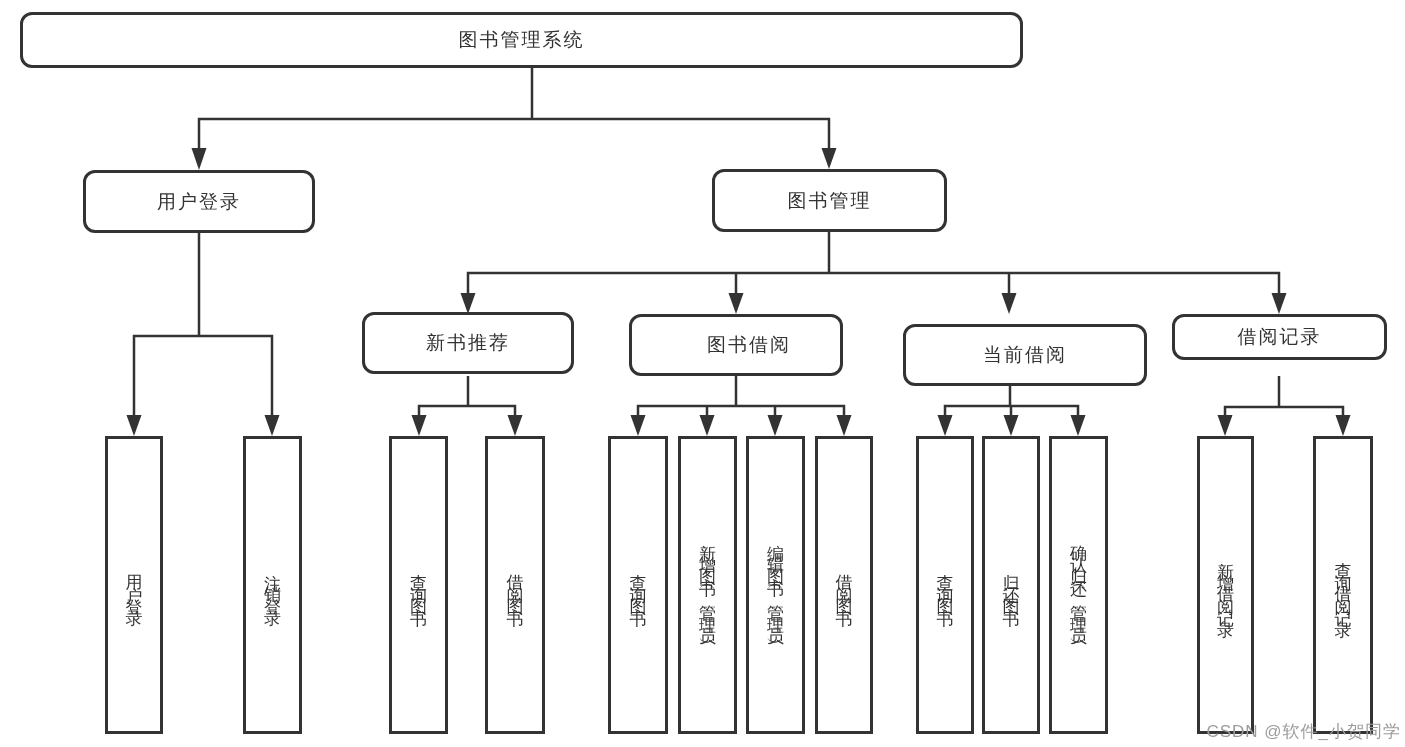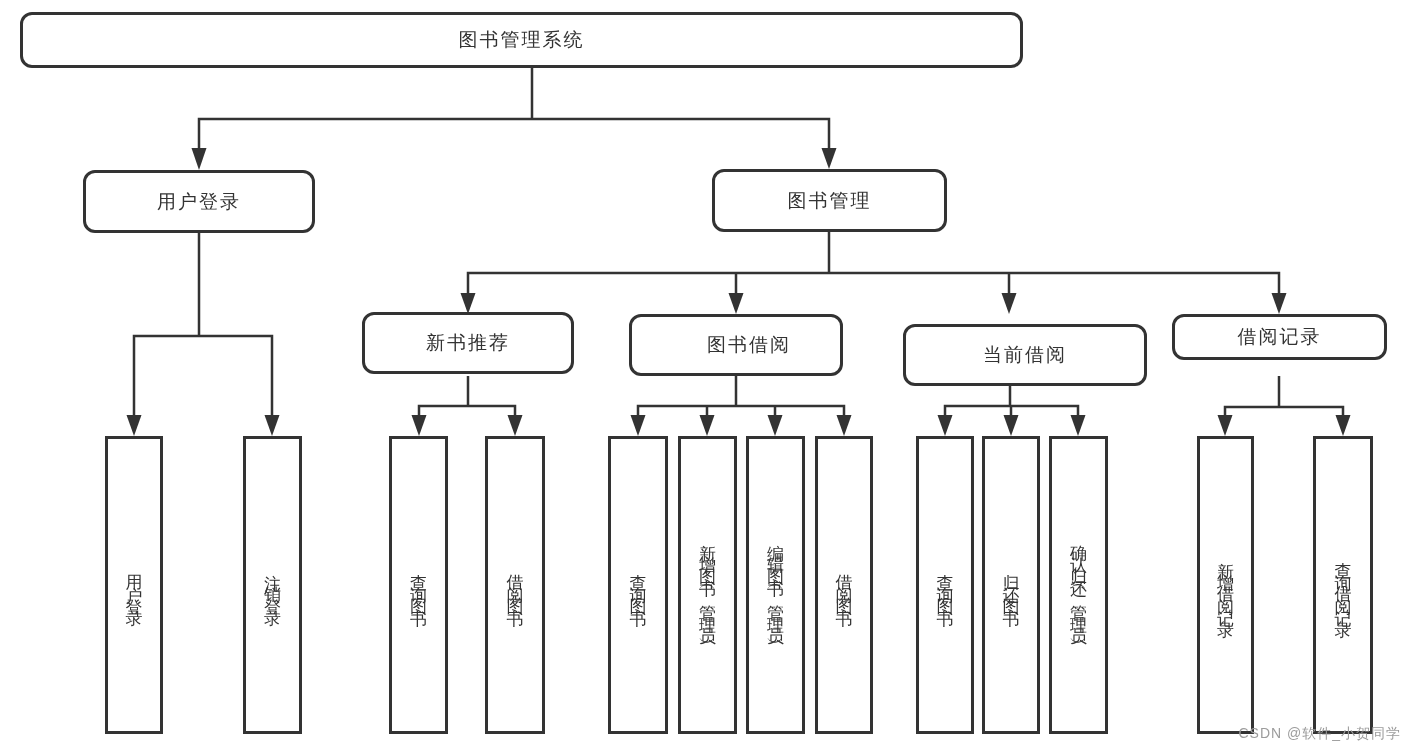--- a/index.html
+++ b/index.html
@@ -35,21 +35,21 @@
     font-size: 17px;
     line-height: 1;
     letter-spacing: 12px;
     color: #333333;
     white-space: nowrap;
   }
   .watermark {
     position: absolute;
     right: 4px;
     bottom: 4px;
-    font-size: 14px;
+    font-size: 17px;
     color: #9c9c9c;
     letter-spacing: 1px;
     z-index: 5;
     white-space: nowrap;
   }
 </style>
 </head>
 <body>
 
 <div class="canvas">

